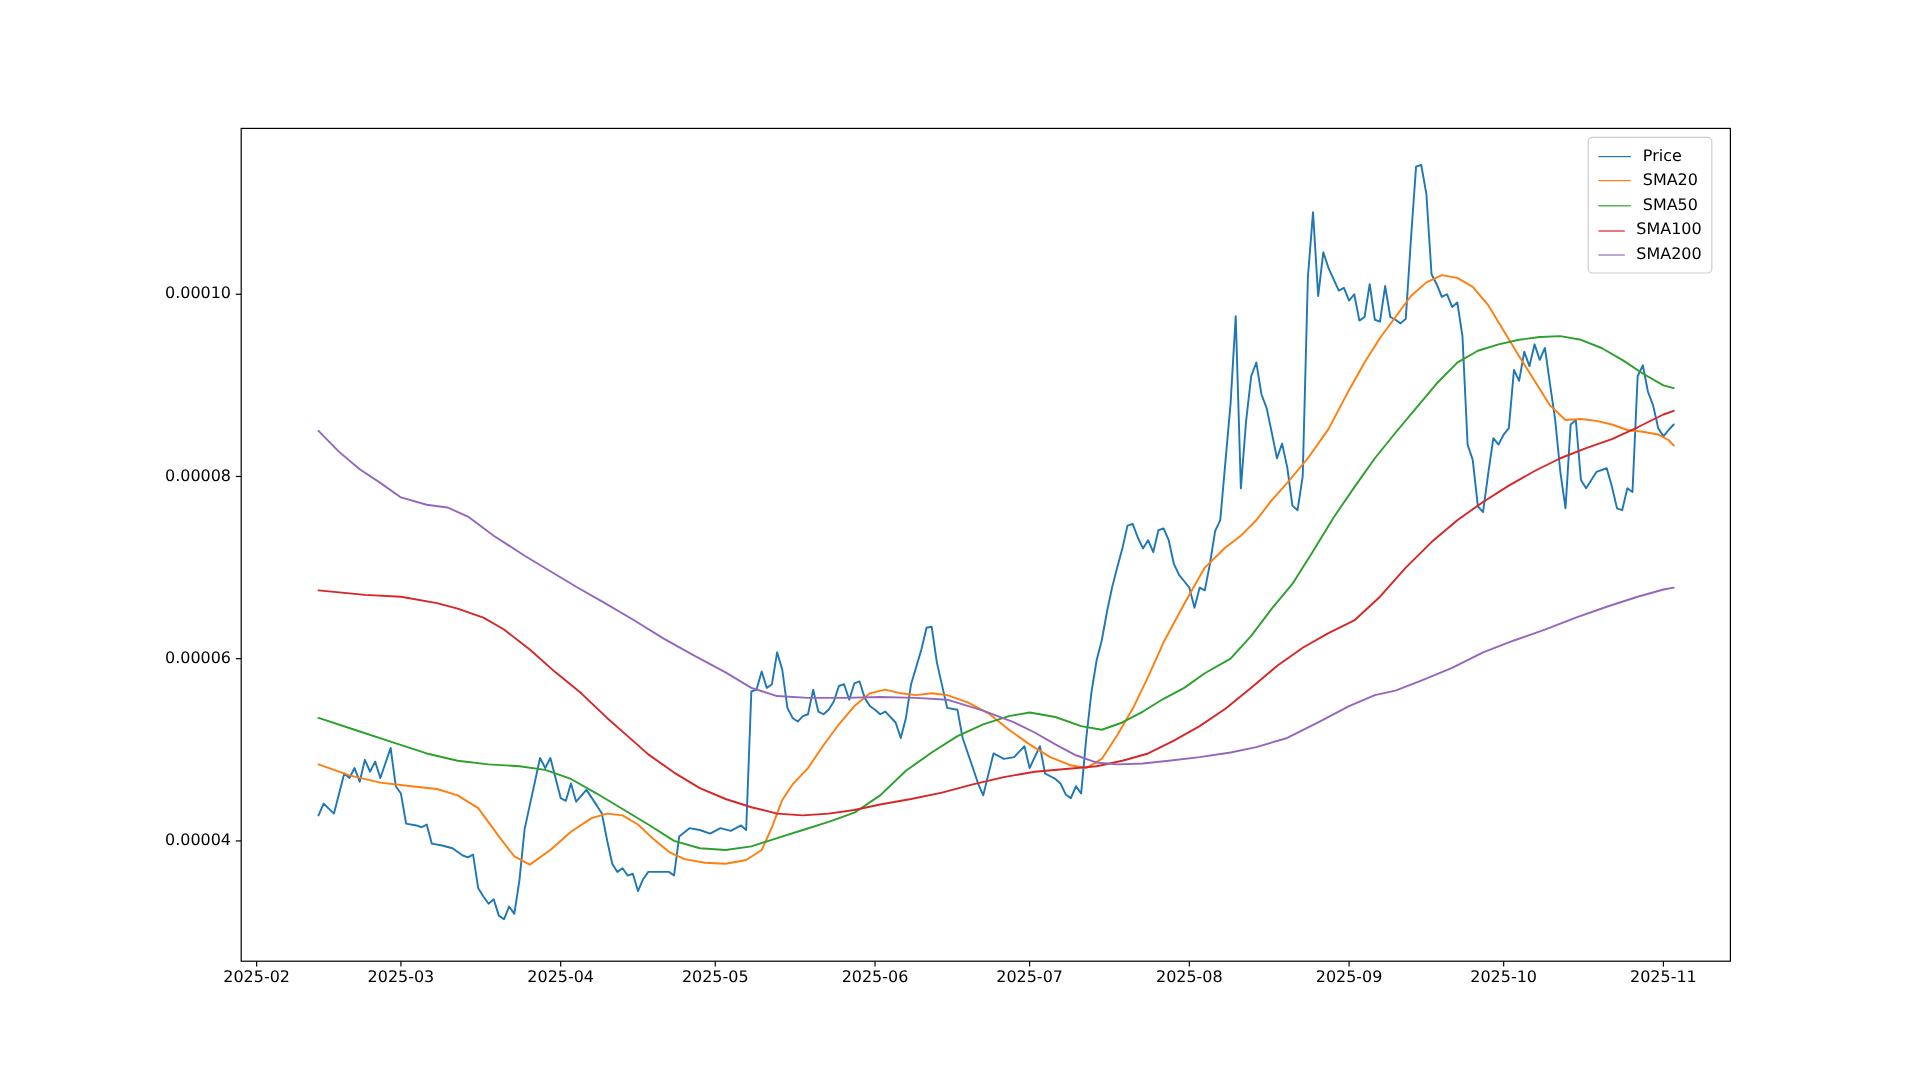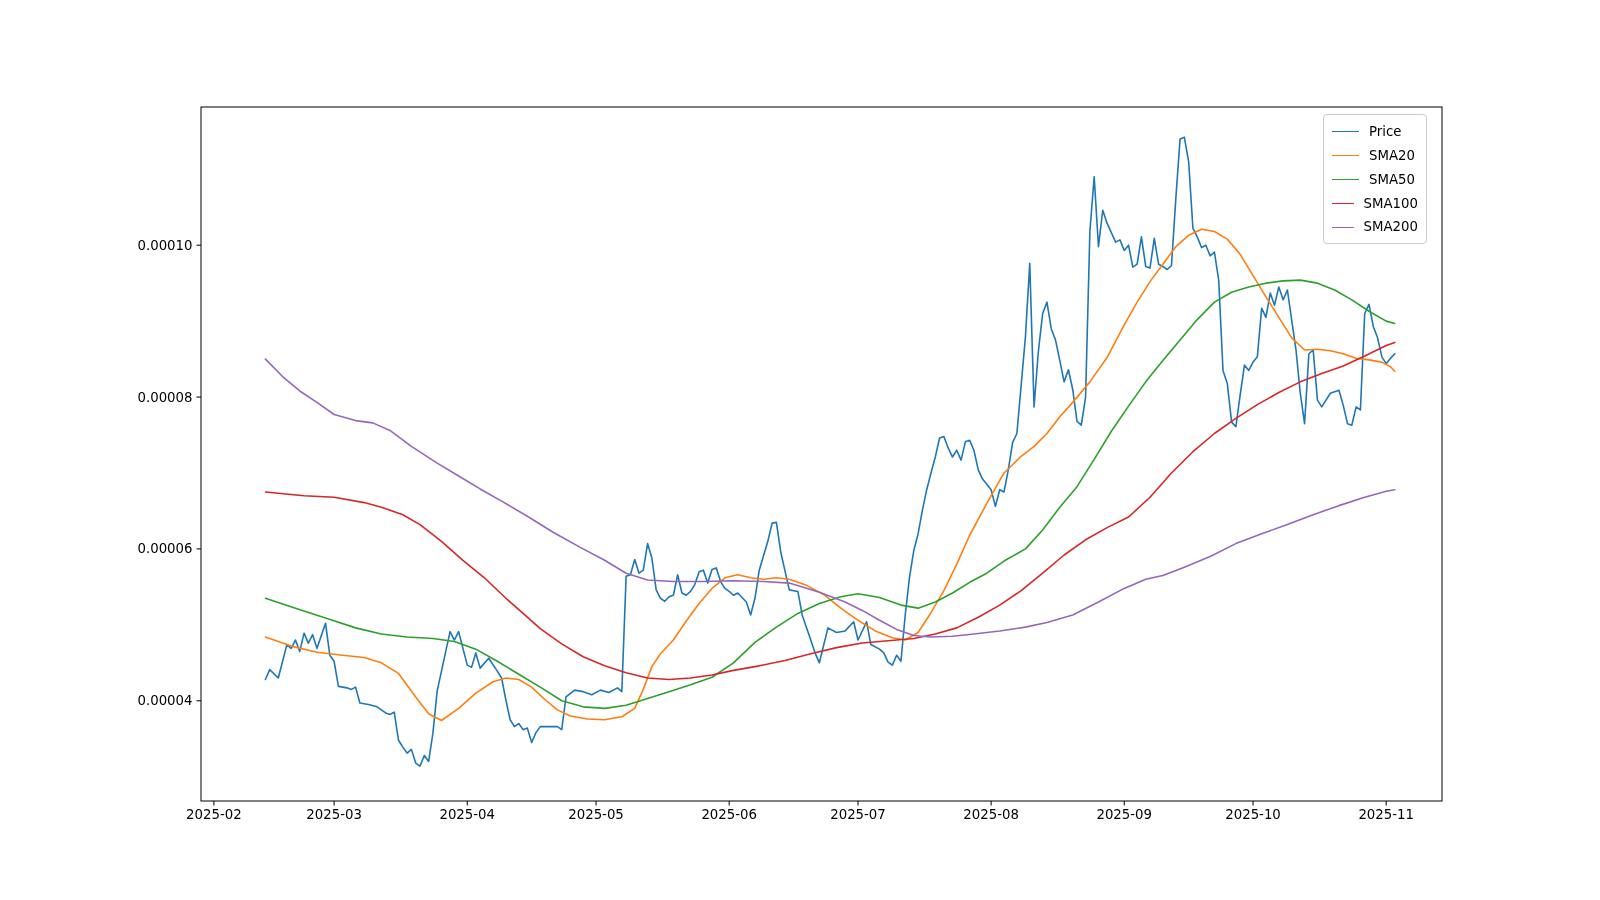--- a/index.html
+++ b/index.html
@@ -63,21 +63,21 @@
       <line x1="196.5" y1="700.7724288840262" x2="201" y2="700.7724288840262" stroke="#000000" stroke-width="1"></line>
       <text x="192.5" y="700.7724288840262" text-anchor="end" dominant-baseline="central" font-size="13.3" fill="#000000">0.00004</text>
       <line x1="196.5" y1="548.9124726477024" x2="201" y2="548.9124726477024" stroke="#000000" stroke-width="1"></line>
       <text x="192.5" y="548.9124726477024" text-anchor="end" dominant-baseline="central" font-size="13.3" fill="#000000">0.00006</text>
       <line x1="196.5" y1="397.0525164113785" x2="201" y2="397.0525164113785" stroke="#000000" stroke-width="1"></line>
       <text x="192.5" y="397.0525164113785" text-anchor="end" dominant-baseline="central" font-size="13.3" fill="#000000">0.00008</text>
       <line x1="196.5" y1="245.19256017505472" x2="201" y2="245.19256017505472" stroke="#000000" stroke-width="1"></line>
       <text x="192.5" y="245.19256017505472" text-anchor="end" dominant-baseline="central" font-size="13.3" fill="#000000">0.00010</text>
     </svg>
 
-  <div id="legend" style="left: 1323px; top: 114px; width: 104px; height: 130px; border-color: rgb(204, 204, 204);">
+  <div id="legend" style="left: 1323px; top: 114px; width: 104px; height: 114px; border-color: rgb(204, 204, 204);">
     <div class="legend-row">
       <span class="legend-swatch" style="border-top-color: rgb(31, 119, 180);"></span>
       <span class="legend-label">Price</span>
     </div>
     <div class="legend-row">
       <span class="legend-swatch" style="border-top-color: rgb(255, 127, 14);"></span>
       <span class="legend-label">SMA20</span>
     </div>
     <div class="legend-row">
       <span class="legend-swatch" style="border-top-color: rgb(44, 160, 44);"></span>

